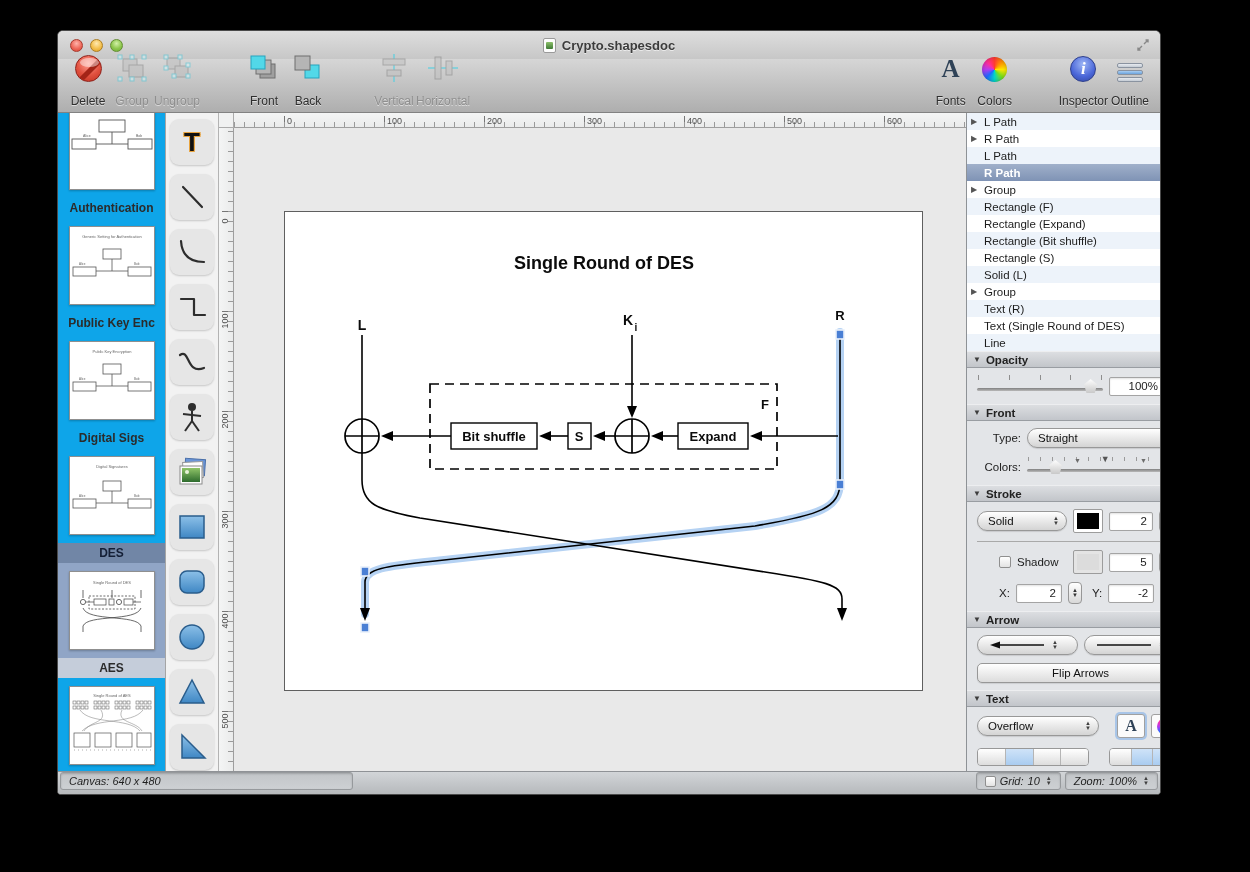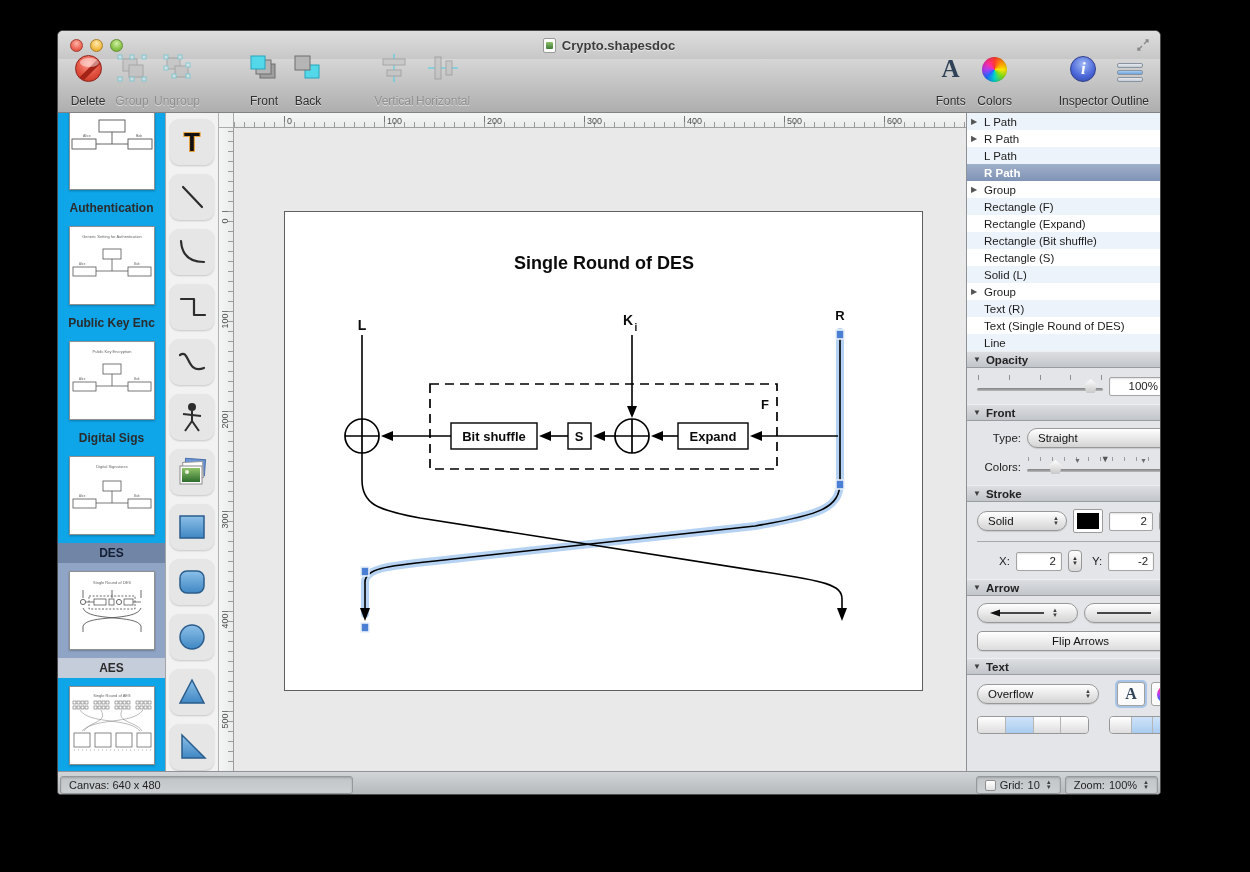--- a/index.html
+++ b/index.html
@@ -119,21 +119,21 @@
   .sqbtn{width:28px;height:24px;border:1px solid #a0a0a0;border-radius:3px;background:#fbfbfb;display:flex;align-items:center;justify-content:center;}
   .sqbtn.focusA{box-shadow:0 0 0 2px #a8c5e8;}
   .sqbtn .Ag{font-family:"Liberation Serif","DejaVu Serif",serif;font-weight:bold;font-size:16px;color:#2f4257;}
   .miniwheel{width:17px;height:17px;border-radius:50%;background:conic-gradient(#ff3b30,#ff9500,#ffe600,#7ae01c,#00d5c8,#1f6bff,#b33bf0,#ff2d9a,#ff3b30);}
   .seg{display:flex;height:18px;border:1px solid #989898;border-radius:4px;overflow:hidden;}
   .seg i{flex:1;background:linear-gradient(#fff,#ddd);border-right:1px solid #b5b5b5;}
   .seg i:last-child{border-right:none;}
   .seg i.on{background:linear-gradient(#cfe3f8,#a9ccf0);}
 
   
-  .statusbar{position:absolute;left:0;bottom:0;right:0;height:23px;background:linear-gradient(#d2d5d8,#b6b9bc);border-top:1px solid #8f9296;display:flex;align-items:flex-end;padding:0 2px;}
+  .statusbar{position:absolute;left:0;bottom:0;right:0;height:23px;background:linear-gradient(#d2d5d8,#b6b9bc);border-top:1px solid #8f9296;display:flex;align-items:flex-start;padding:0 2px;font-style:italic;}
   .well{height:18px;background:linear-gradient(#c2c5c8,#cdd0d3);border:1px solid #96999c;border-radius:3px;box-shadow:inset 0 1px 2px rgba(0,0,0,.18);font-size:11px;color:#1f1f1f;display:flex;align-items:center;padding:0 8px;gap:4px;}
   .well .ud{margin-left:2px;}
   .scb{width:11px;height:11px;border:1px solid #8f8f8f;border-radius:2px;background:linear-gradient(#fff,#e3e3e3);}
 
   svg text{font-family:"Liberation Sans","DejaVu Sans",sans-serif;}
 </style>
 </head>
 <body>
 
 <div id="stage">
@@ -801,20 +801,32 @@
               <div class="inner" style="background:#000"></div>
             </div>
         <div class="field" style="width:44px">2</div>
         <div class="stepper">
               <span>▲</span>
               <span>▼</span>
             </div>
       </div>
       <div class="divline"></div>
       <div class="row" style="padding-left:22px">
+        <span class="scb" style="width:12px;height:12px"></span>
+        <span>Shadow</span>
+        <div class="colorwell" style="margin-left:8px;background:#e4e4e4">
+              <div class="inner" style="background:#dcdcdc"></div>
+            </div>
+        <div class="field" style="width:44px">5</div>
+        <div class="stepper">
+              <span>▲</span>
+              <span>▼</span>
+            </div>
+      </div>
+      <div class="row" style="padding-left:22px">
         <span>X:</span>
         <div class="field" style="width:46px">2</div>
         <div class="stepper">
               <span>▲</span>
               <span>▼</span>
             </div>
         <span style="margin-left:4px">Y:</span>
         <div class="field" style="width:46px">-2</div>
         <div class="stepper">
               <span>▲</span>

